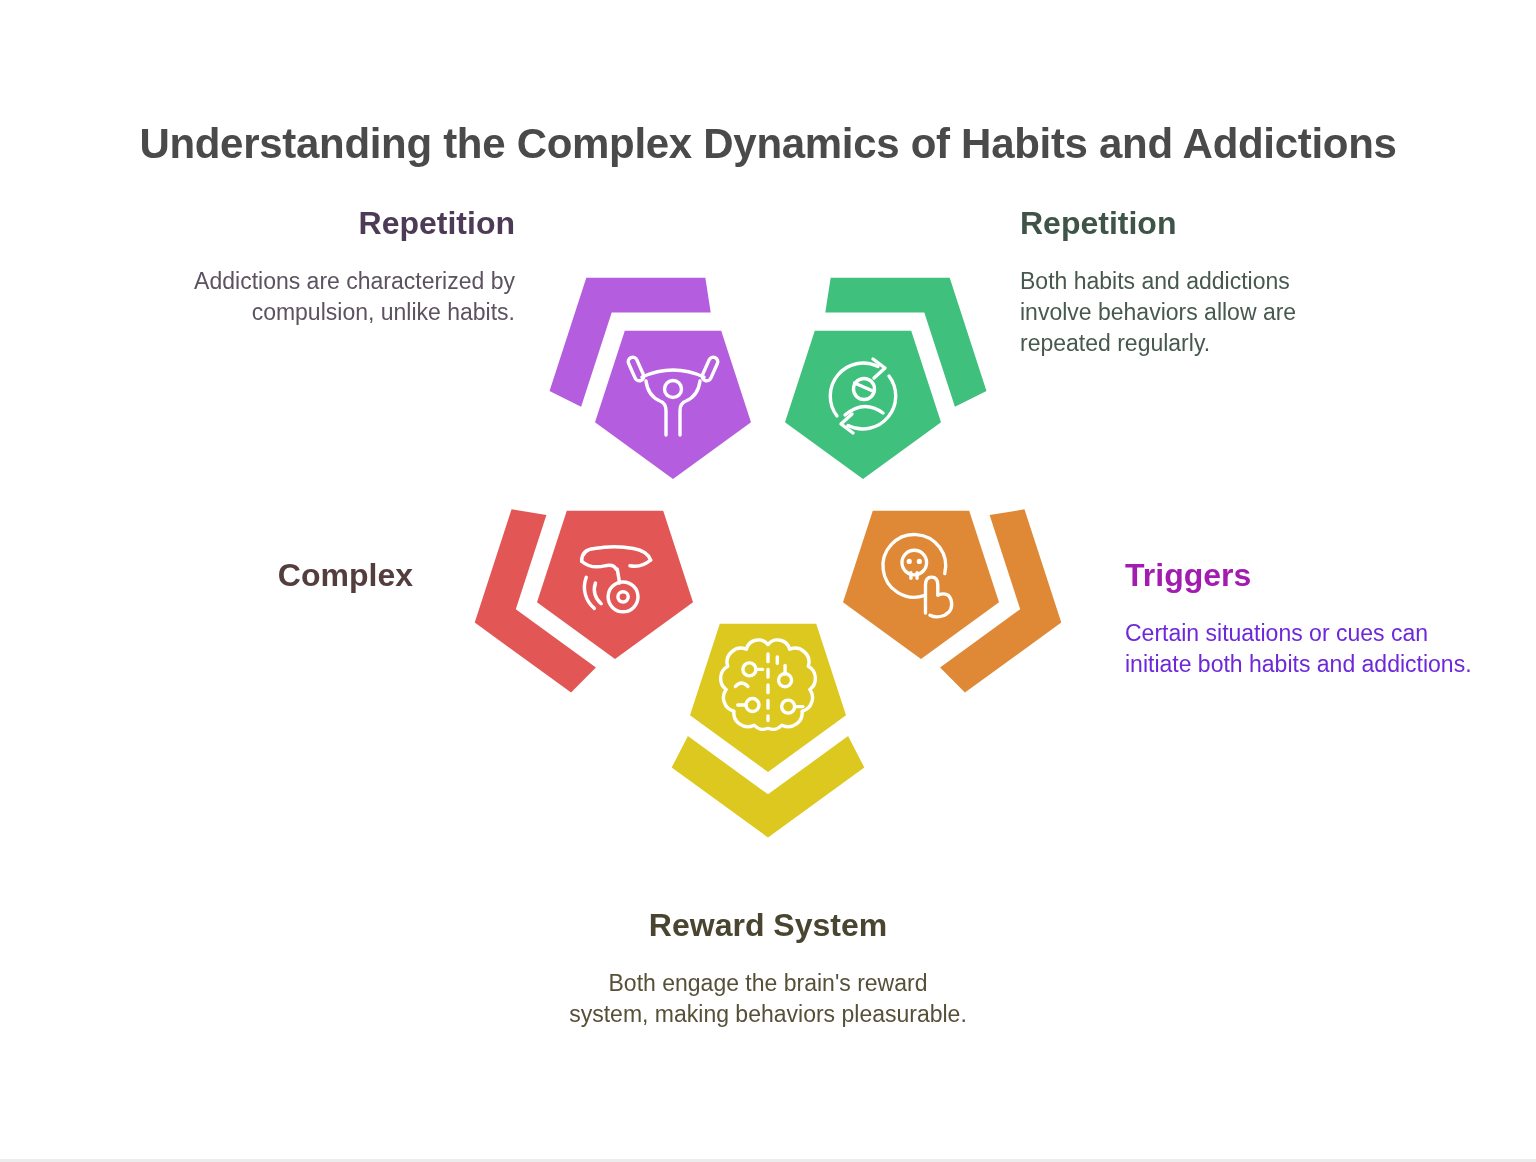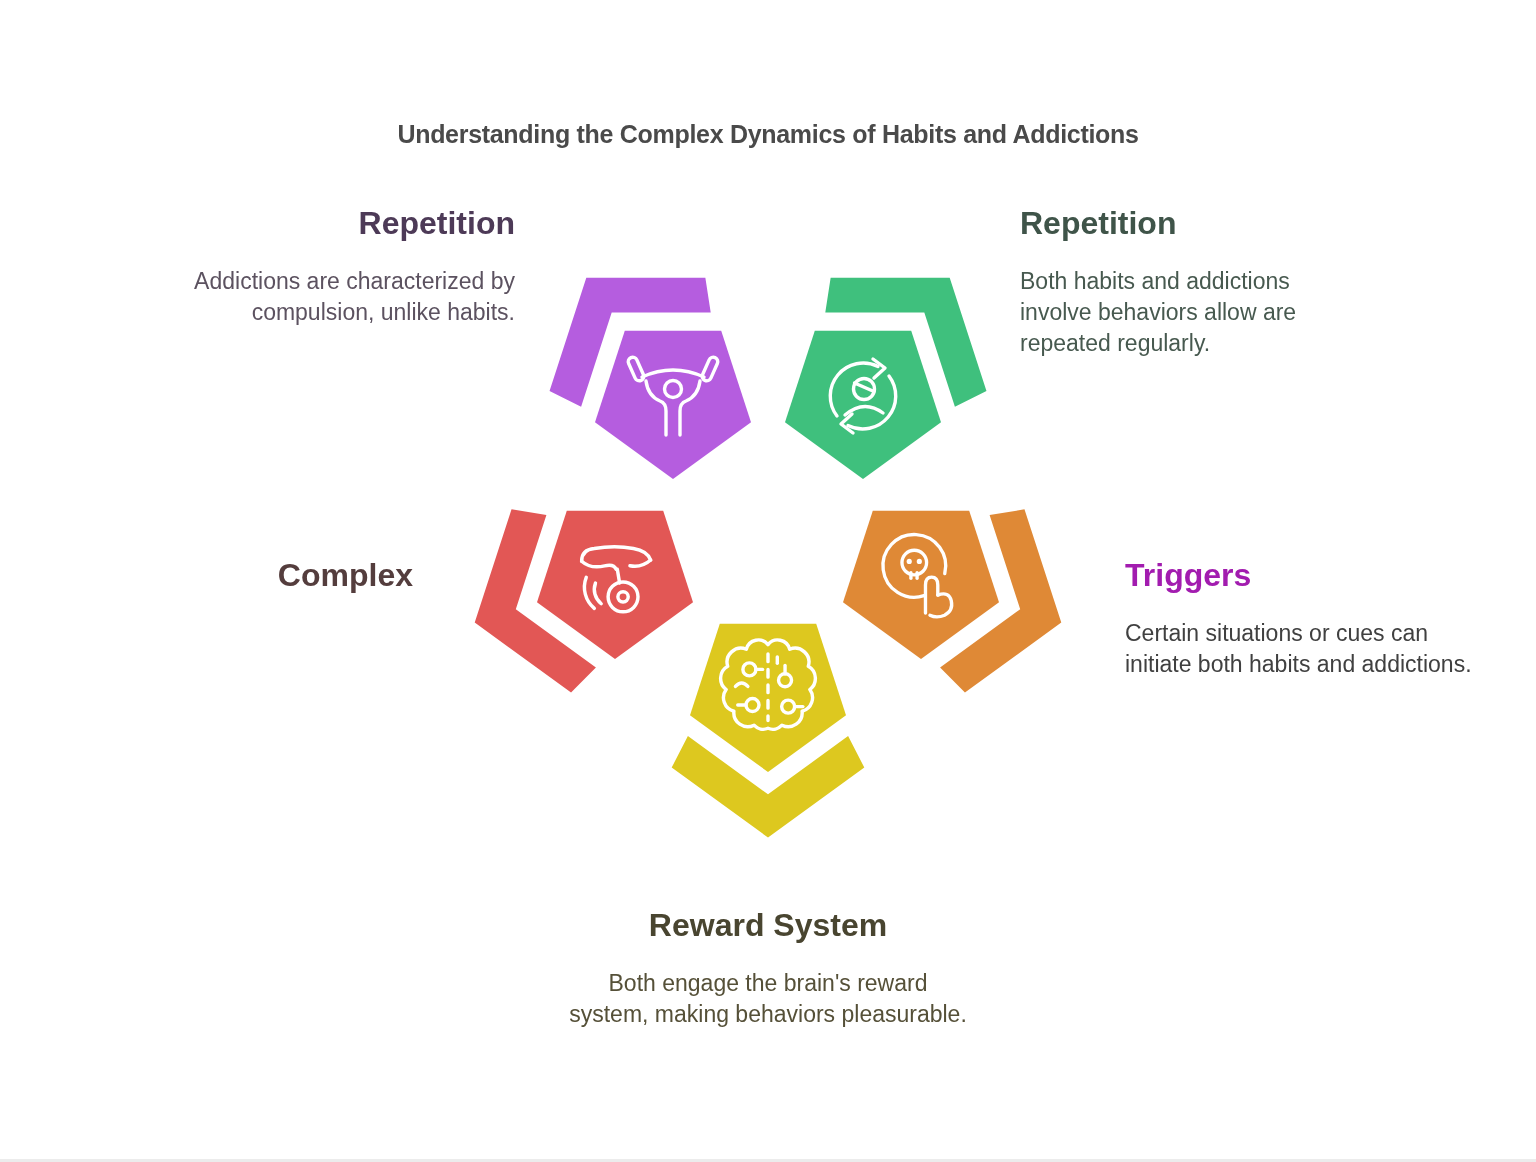--- a/index.html
+++ b/index.html
@@ -2,21 +2,21 @@
 <html><head>
 <meta charset="utf-8">
 <style>
   html,body{margin:0;padding:0;background:#ffffff;}
   .canvas{
     position:relative;width:1536px;height:1162px;background:#ffffff;overflow:hidden;
     font-family:"Liberation Sans", sans-serif;
   }
   .title{
     position:absolute;top:84px;left:0;width:100%;text-align:center;
-    font-size:25px;font-weight:700;letter-spacing:-0.3px;margin-top:36px;
+    font-size:42px;font-weight:700;letter-spacing:-0.3px;margin-top:36px;
   }
   .diagram-svg{position:absolute;left:0;top:0;width:1536px;height:1162px;}
   .tb{position:absolute;}
   .tb h2{margin:0 0 24px 0;font-size:32px;font-weight:700;line-height:38px;}
   .tb p{margin:0;font-size:23px;font-weight:400;line-height:31px;}
   #tb-compulsion{left:115px;width:400px;top:204px;text-align:right;}
   #tb-repetition{left:1020px;width:330px;top:204px;text-align:left;}
   #tb-control{left:33px;width:380px;top:556px;text-align:right;}
   #tb-triggers{left:1125px;width:355px;top:556px;text-align:left;}
   #tb-reward{left:568px;width:400px;top:906px;text-align:center;}
@@ -121,21 +121,21 @@
     <h2 style="color: rgb(63, 84, 73);">Repetition</h2>
     <p style="color: rgb(71, 89, 79);">Both habits and addictions involve behaviors allow are repeated regularly.</p>
   </div>
 
   <div class="tb" id="tb-control">
     <h2 style="color: rgb(84, 61, 61);">Complex</h2>
   </div>
 
   <div class="tb" id="tb-triggers">
     <h2 style="color: #a21caf;">Triggers</h2>
-    <p style="color: #404040;">Certain situations or cues can initiate both habits and addictions.</p>
+    <p style="color: #6d28d9;">Certain situations or cues can initiate both habits and addictions.</p>
   </div>
 
   <div class="tb" id="tb-reward">
     <h2 style="color: rgb(73, 69, 48);">Reward System</h2>
     <p style="color: rgb(85, 80, 56);">Both engage the brain's reward system, making behaviors pleasurable.</p>
   </div>
 
   <div class="bottom-edge"></div>
 </div>
 

